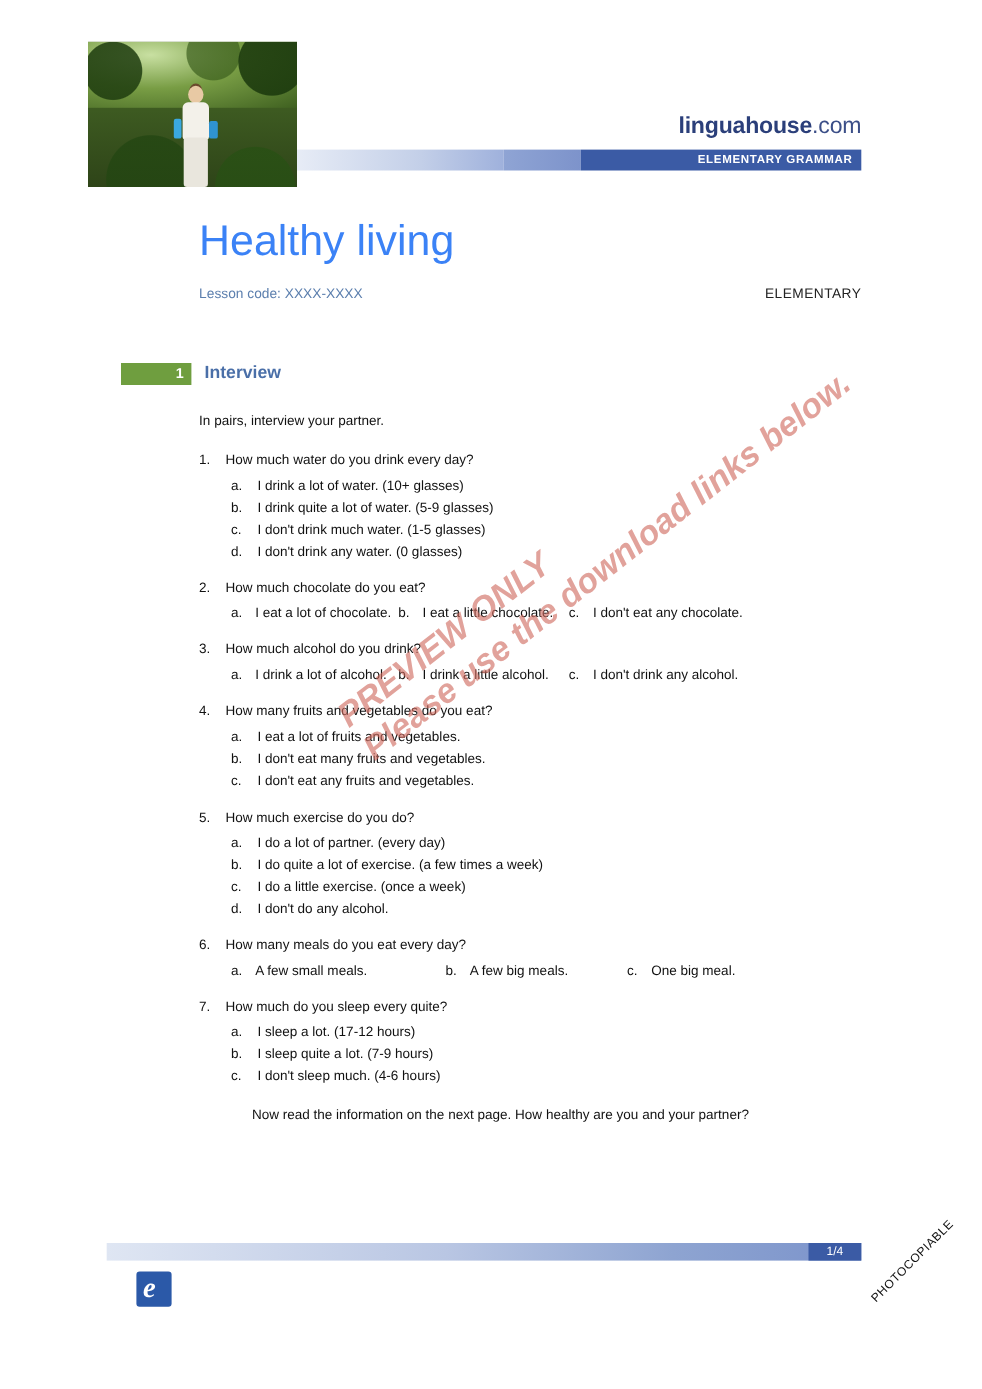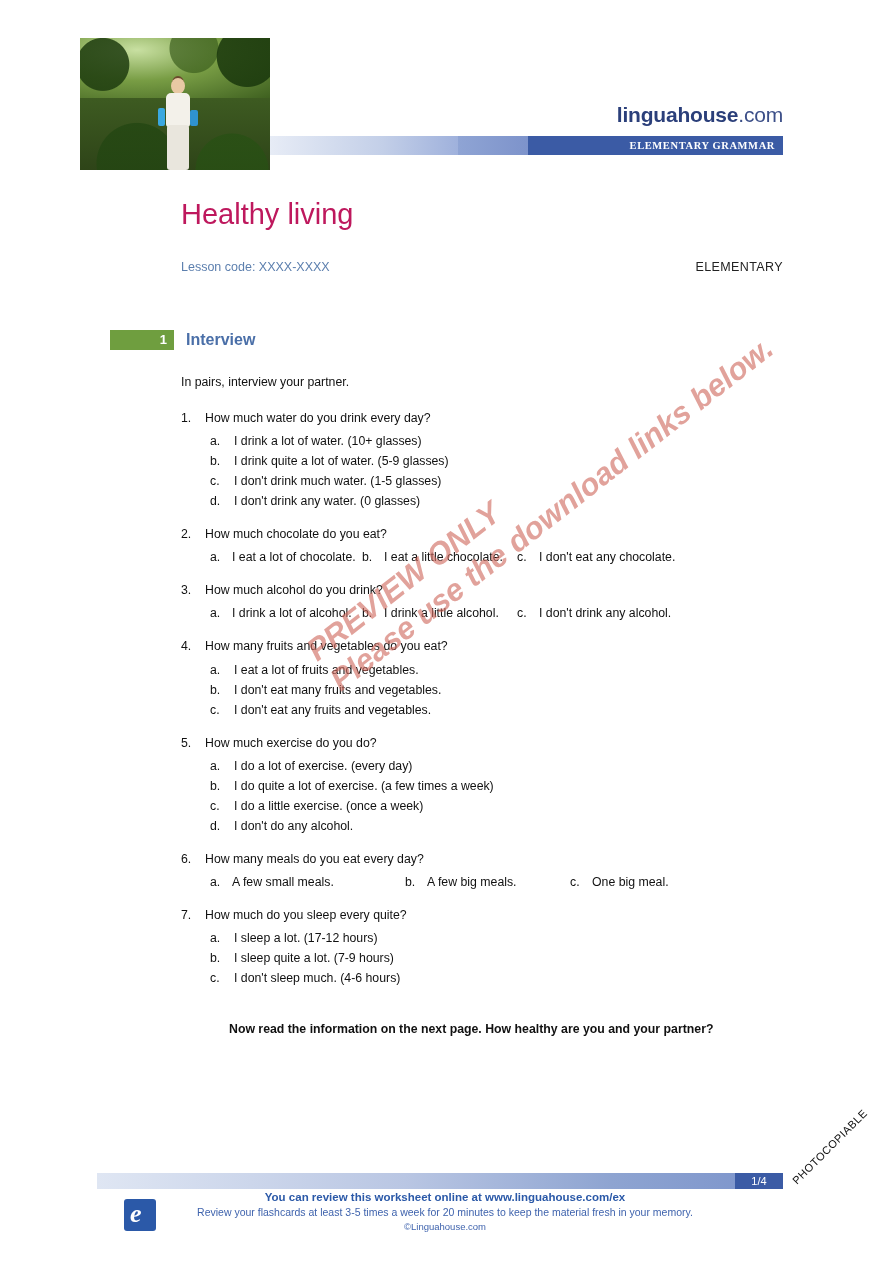--- a/index.html
+++ b/index.html
@@ -86,21 +86,20 @@
     font-weight: 700;
   }
   .brand .light { font-weight: 400; color: #3c4f88; }
 
   .header-bars {
     position: absolute;
     left: 270px;
     top: 136px;
     width: 513px;
     height: 19px;
-    font-family: Liberation Serif, serif;
   }
   .bar-left {
     position: absolute; left: 0; top: 0; width: 188px; height: 19px;
     background: linear-gradient(90deg, #e7ecf6 0%, #c3cfe8 60%, #9fb1dc 100%);
   }
   .bar-mid {
     position: absolute; left: 188px; top: 0; width: 70px; height: 19px;
     background: linear-gradient(90deg, #8fa4d4 0%, #7d93cb 100%);
   }
   .bar-right {
@@ -114,22 +113,22 @@
     line-height: 19px;
     padding-right: 8px;
     box-sizing: border-box;
   }
 
   
   .title {
     position: absolute;
     left: 181px;
     top: 198px;
-    font-size: 29px;
-    color: #be185d;
+    font-size: 39px;
+    color: #3b82f6;
     font-weight: 400;
     text-align: center;
   }
   .lesson-code {
     position: absolute;
     left: 181px;
     top: 260px;
     font-size: 12.5px;
     color: #5c7fae;
   }
@@ -204,22 +203,22 @@
   .col-w1 { width: 152px; }
   .col-w2 { width: 155px; }
   .col-w3 { width: 180px; }
   .opt-inline { margin-left: 29px; display: flex; }
   .inline-item { display: flex; }
   .inline-item .opt-letter { width: 22px; }
   .iw1 { width: 195px; }
   .iw2 { width: 165px; }
 
   .closing {
-    margin-top: 32px;
-    font-weight: 700;
+    margin-top: 16px;
+    font-weight: 400;
     font-size: 12.3px;
     padding-left: 48px;
   }
 
   
   .watermark {
     position: absolute;
     left: 300px;
     top: 640px;
     transform: rotate(-38deg);
@@ -231,21 +230,21 @@
     white-space: nowrap;
     pointer-events: none;
   }
   .wm1 { font-size: 31px; }
   .wm2 { font-size: 31px; margin-top: 2px; }
 
   
   .footer {
     position: absolute;
     left: 0;
-    top: 1173px;
+    top: 1130px;
     width: 893px;
     height: 90px;
   }
   .footer-bar {
     position: absolute;
     left: 97px; top: 0;
     width: 686px; height: 16px;
     background: linear-gradient(90deg, #dfe6f3 0%, #b9c6e3 45%, #8ea4d1 75%, #7b93cb 100%);
   }
   .footer-page {
@@ -434,21 +433,21 @@
     </div>
 
     <div class="q-block">
       <div class="q-line">
         <span class="q-num">5.</span>
         <span class="q-text">How much exercise do you do?</span>
       </div>
       <div class="opts-stack">
         <div class="opt-row">
           <span class="opt-letter">a.</span>
-          <span class="opt-text">I do a lot of exercise. (every day)</span>
+          <span class="opt-text">I do a lot of partner. (every day)</span>
         </div>
         <div class="opt-row">
           <span class="opt-letter">b.</span>
           <span class="opt-text">I do quite a lot of exercise. (a few times a week)</span>
         </div>
         <div class="opt-row">
           <span class="opt-letter">c.</span>
           <span class="opt-text">I do a little exercise. (once a week)</span>
         </div>
         <div class="opt-row">
@@ -508,21 +507,16 @@
     <div class="wm2">Please use the download links below.</div>
   </div>
 
   <div class="footer">
     <div class="footer-bar"></div>
     <div class="footer-page">1/4</div>
     <div class="footer-logo">
       <div class="sq"></div>
       <div class="e">e</div>
     </div>
-    <div class="footer-text">
-      <div class="f-line1">You can review this worksheet online at www.linguahouse.com/ex</div>
-      <div class="f-line2">Review your flashcards at least 3-5 times a week for 20 minutes to keep the material fresh in your memory.</div>
-      <div class="f-line3">©Linguahouse.com</div>
-    </div>
   </div>
   <div class="photocopiable">PHOTOCOPIABLE</div>
 
 </div>
 
 </body></html>

